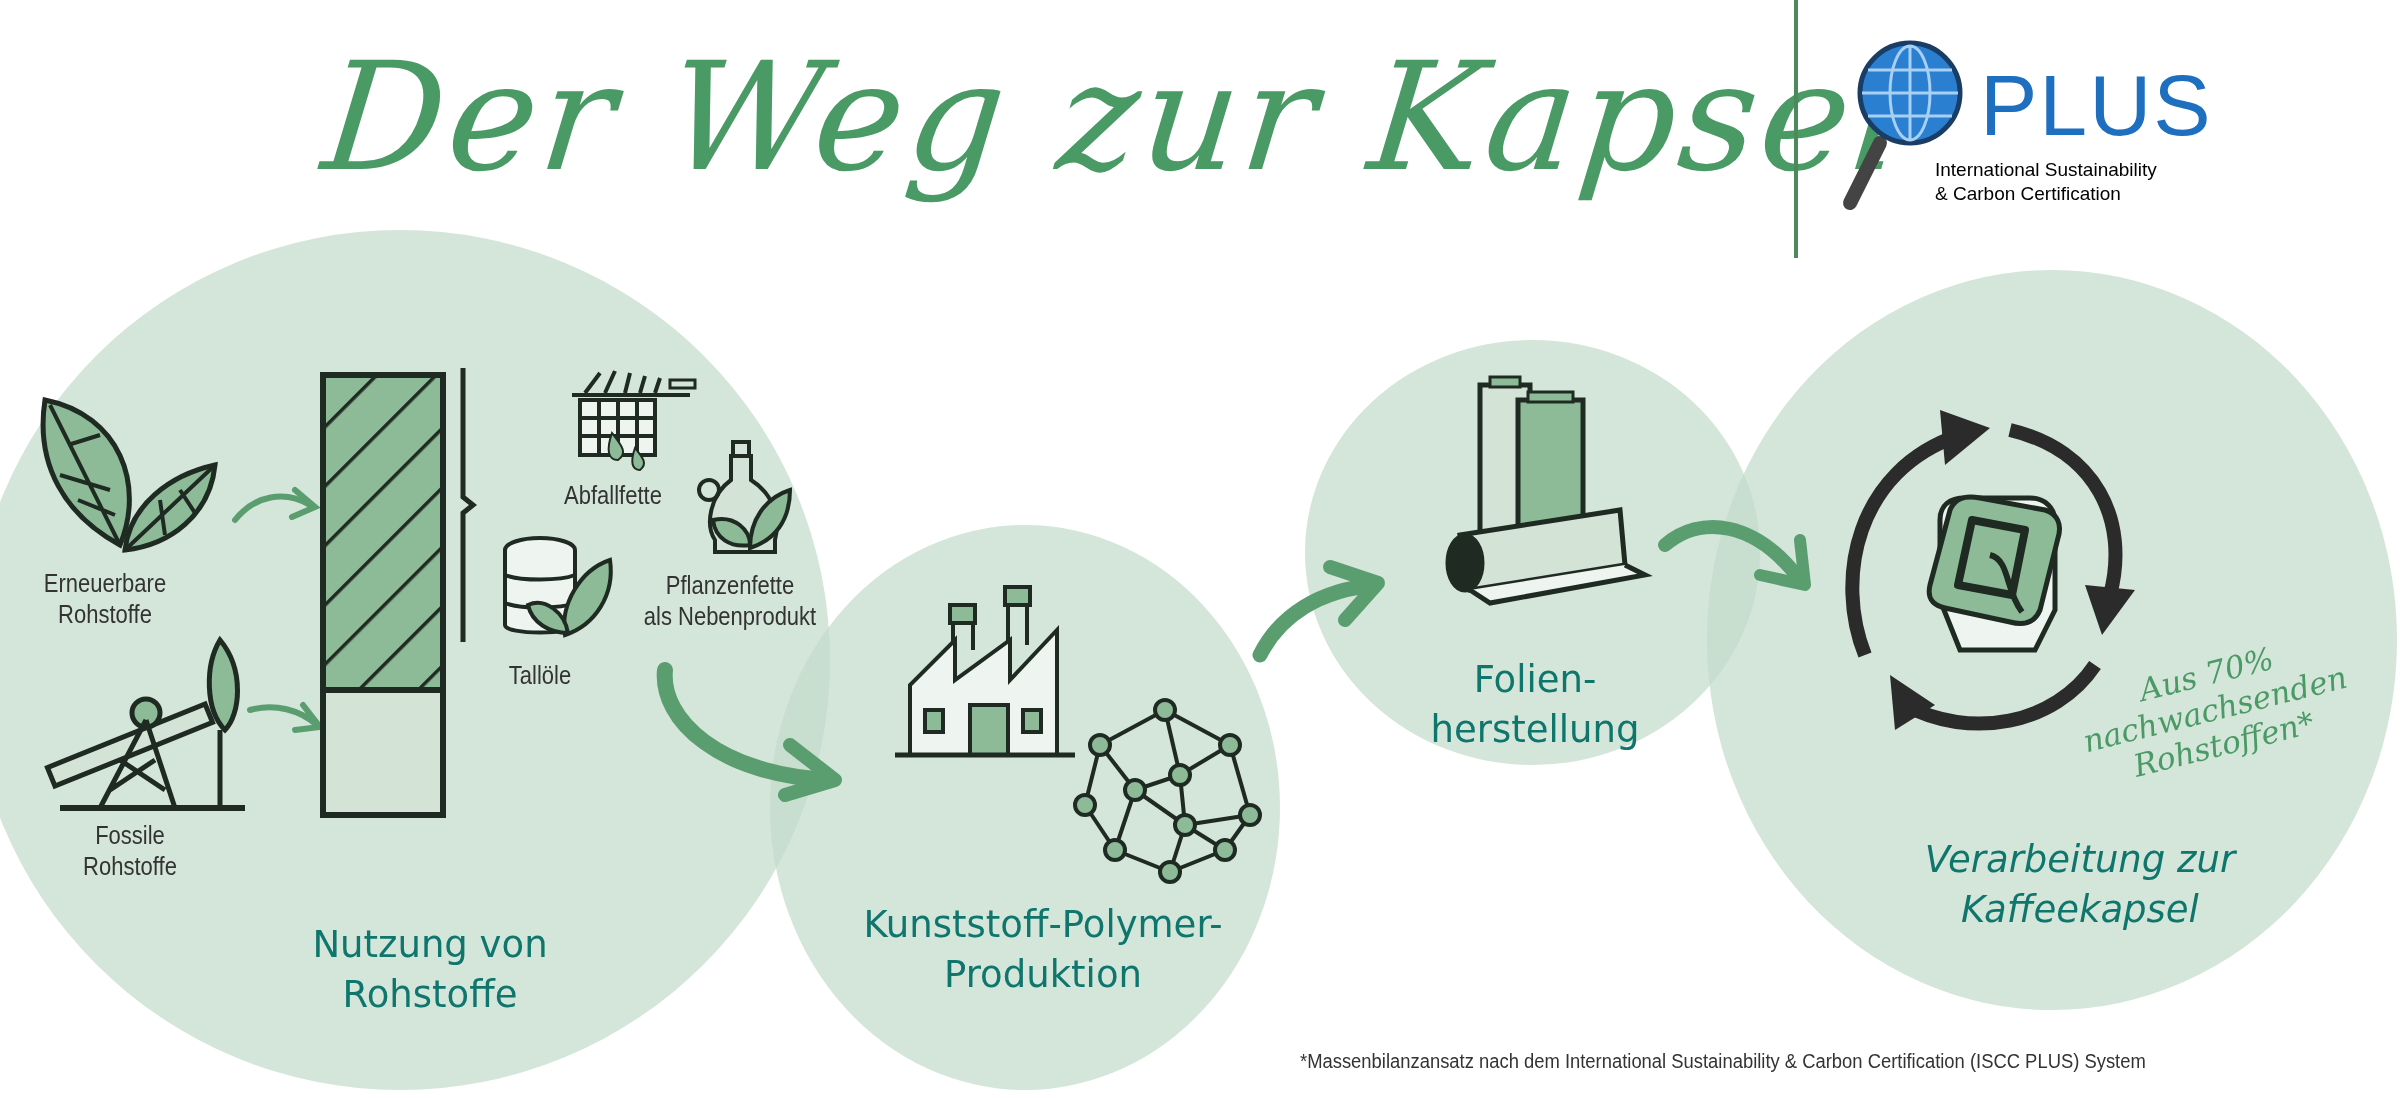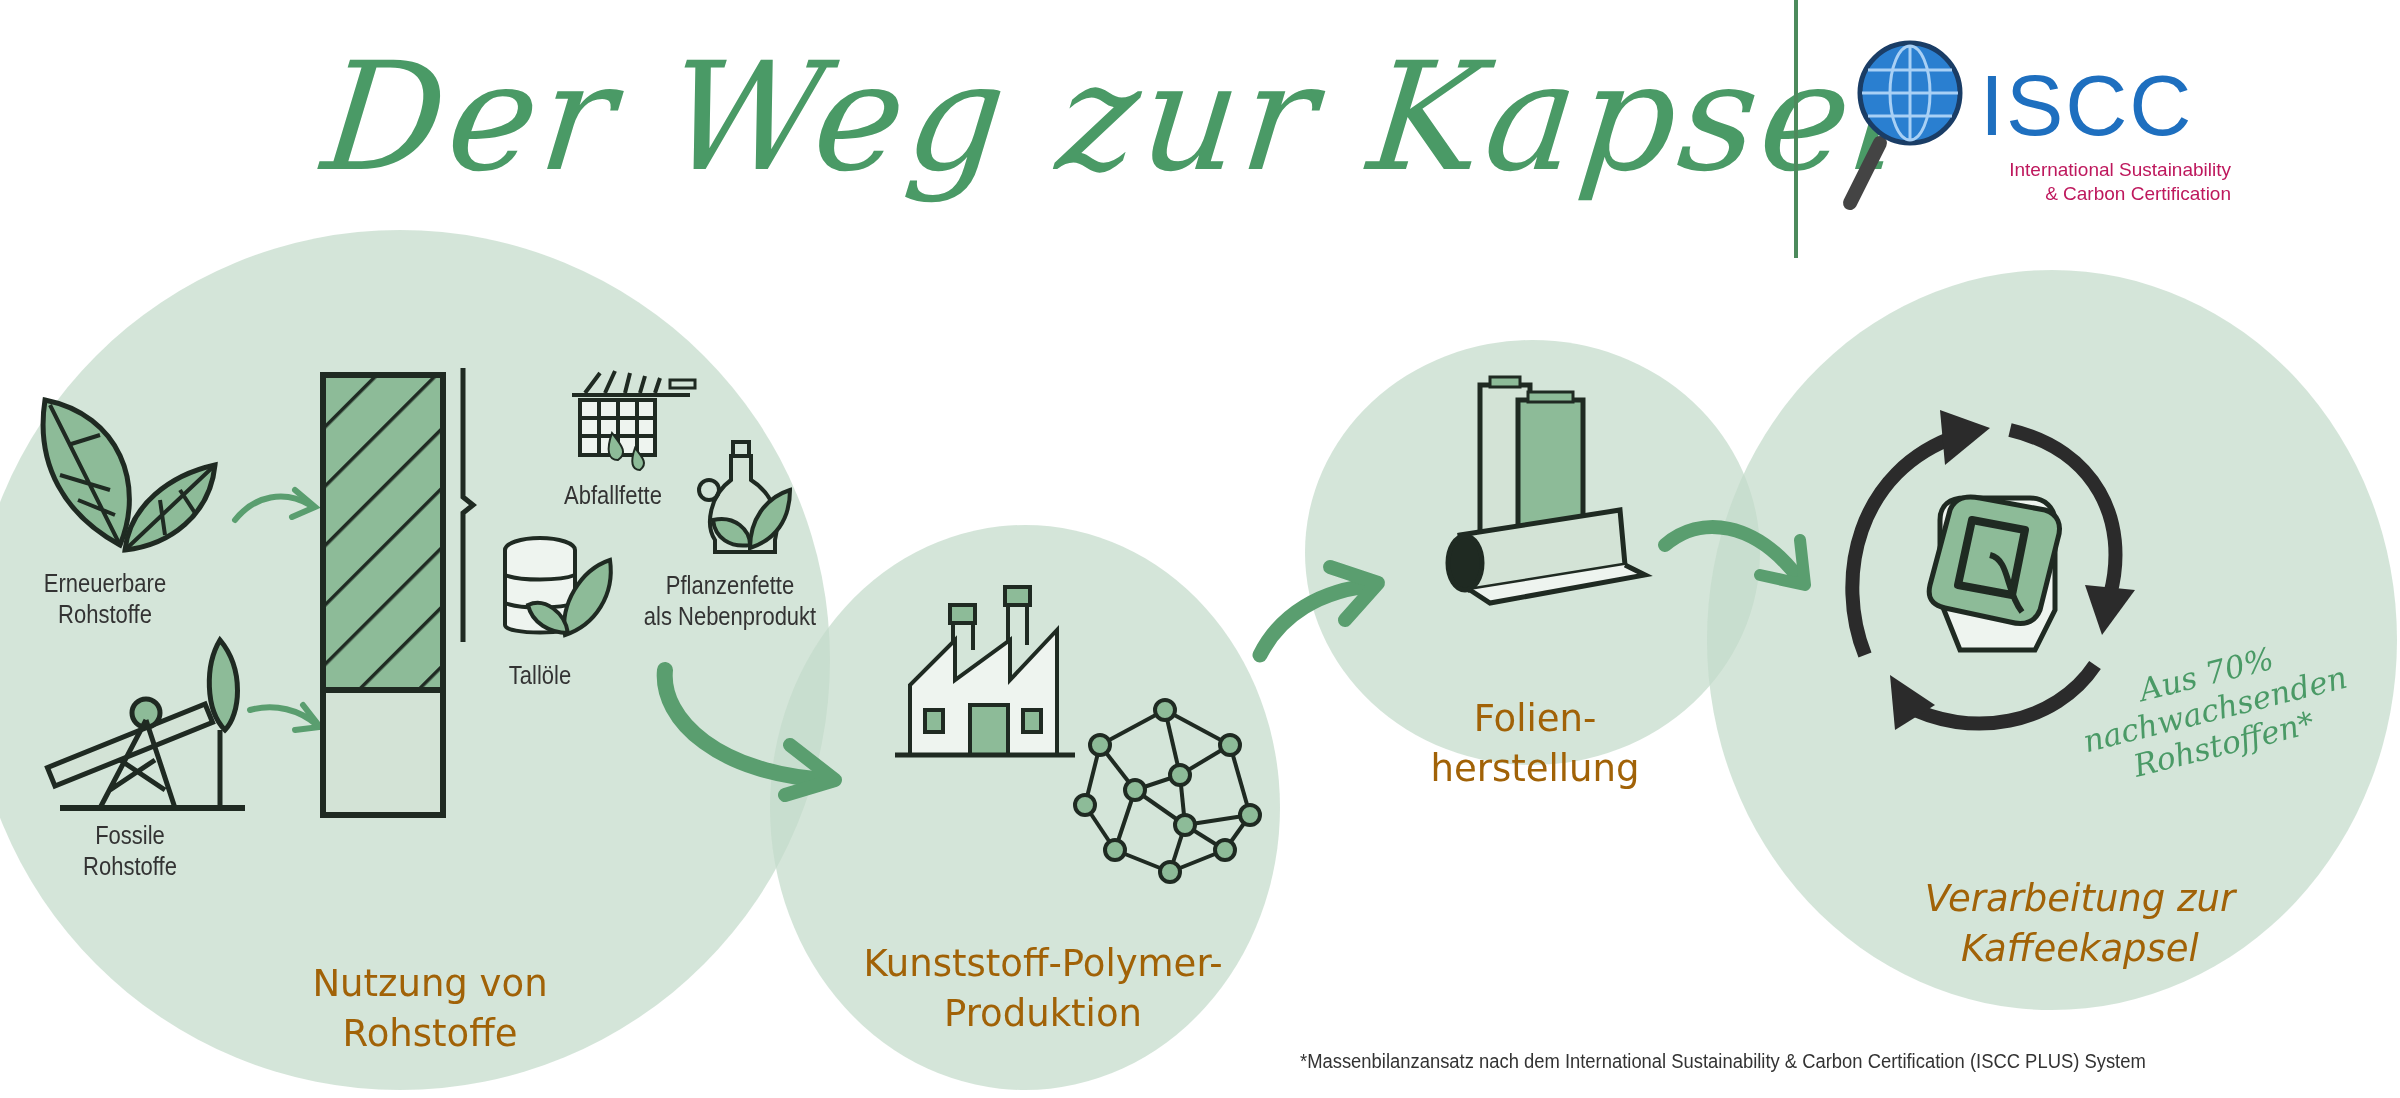--- a/index.html
+++ b/index.html
@@ -1,23 +1,23 @@
 <!DOCTYPE html>
 <html><head>
 <meta charset="utf-8">
 <style>
   html, body { margin:0; padding:0; background:#ffffff; }
   body { width:2400px; height:1098px; position:relative; overflow:hidden; font-family:"DejaVu Sans", sans-serif; }
   .circle { position:absolute; border-radius:50%; background:rgba(196,219,203,0.72); }
   .title { position:absolute; left:325px; top:42px; font-family:"DejaVu Serif", serif; font-style:italic; font-size:150px; color:#4a9a66; letter-spacing:4px; transform:skewX(-6deg); white-space:nowrap; line-height:1; }
   .vline { position:absolute; left:1794px; top:0; width:4px; height:258px; background:#4c8a5c; }
   .iscc-word { position:absolute; left:1980px; top:62px; font-family:"Liberation Sans", sans-serif; font-size:86px; color:#1e6fbf; letter-spacing:2px; line-height:1; }
-  .iscc-sub { position:absolute; left:1935px; top:158px; width:296px; text-align:right; font-family:"Liberation Sans", sans-serif; font-size:19px; color:#be185d; line-height:24px; }
+  .iscc-sub { position:absolute; left:1935px; top:158px; width:296px; text-align:left; font-family:"Liberation Sans", sans-serif; font-size:19px; color:#000000; line-height:24px; }
   .lbl-small { position:absolute; font-family:"Liberation Sans", sans-serif; font-size:25px; color:#333; line-height:31px; text-align:center; transform:scaleX(0.88); }
-  .lbl-big { position:absolute; font-family:"DejaVu Sans", sans-serif; font-size:37px; color:#a16207; line-height:50px; text-align:center; white-space:nowrap;margin-top:39px; }
+  .lbl-big { position:absolute; font-family:"DejaVu Sans", sans-serif; font-size:37px; color:#0f766e; line-height:50px; text-align:center; white-space:nowrap; }
   .note { position:absolute; font-family:"DejaVu Serif", serif; font-style:italic; font-size:31px; color:#4a9a66; line-height:36px; text-align:center; transform:rotate(-14deg); white-space:nowrap; }
   .footnote { position:absolute; left:1300px; top:1050px; font-family:"Liberation Sans", sans-serif; font-size:20px; color:#333; white-space:nowrap; transform:scaleX(0.92); transform-origin:left; }
   svg { position:absolute; overflow:visible; }
 </style>
 </head>
 <body>
 
 <div class="circle" style="left:-30px; top:230px; width:860px; height:860px;"></div>
 <div class="circle" style="left:770px; top:525px; width:510px; height:565px;"></div>
 <div class="circle" style="left:1305px; top:340px; width:455px; height:425px;"></div>
@@ -29,21 +29,21 @@
 <div>
   <svg width="140" height="180" style="left:1840px; top:28px;" viewBox="0 0 140 180">
     <line x1="40" y1="115" x2="10" y2="175" stroke="#444" stroke-width="14" stroke-linecap="round"></line>
     <circle cx="70" cy="65" r="50" fill="#2a7fd0" stroke="#1a3d66" stroke-width="5"></circle>
     <ellipse cx="70" cy="65" rx="20" ry="47" fill="none" stroke="#a8d0f5" stroke-width="3"></ellipse>
     <line x1="70" y1="18" x2="70" y2="112" stroke="#a8d0f5" stroke-width="3"></line>
     <line x1="22" y1="65" x2="118" y2="65" stroke="#a8d0f5" stroke-width="3"></line>
     <line x1="28" y1="42" x2="112" y2="42" stroke="#a8d0f5" stroke-width="3"></line>
     <line x1="28" y1="88" x2="112" y2="88" stroke="#a8d0f5" stroke-width="3"></line>
   </svg>
-  <div class="iscc-word">ISCC</div>
+  <div class="iscc-word">PLUS</div>
   <div class="iscc-sub">
     <div>International Sustainability</div>
     <div>&amp; Carbon Certification</div>
   </div>
 </div>
 
 <svg width="200" height="170" style="left:30px; top:395px;" viewBox="0 0 200 170">
   <path d="M15,5 C90,20 115,90 90,150 C35,120 5,70 15,5 Z" fill="#8dbb98" stroke="#1f2a22" stroke-width="5"></path>
   <path d="M20,10 L90,150 M38,50 L70,40 M30,80 L80,95 M48,105 L85,120" stroke="#1f2a22" stroke-width="4" fill="none"></path>
   <path d="M185,70 C180,120 140,150 95,155 C100,110 140,80 185,70 Z" fill="#8dbb98" stroke="#1f2a22" stroke-width="5"></path>

